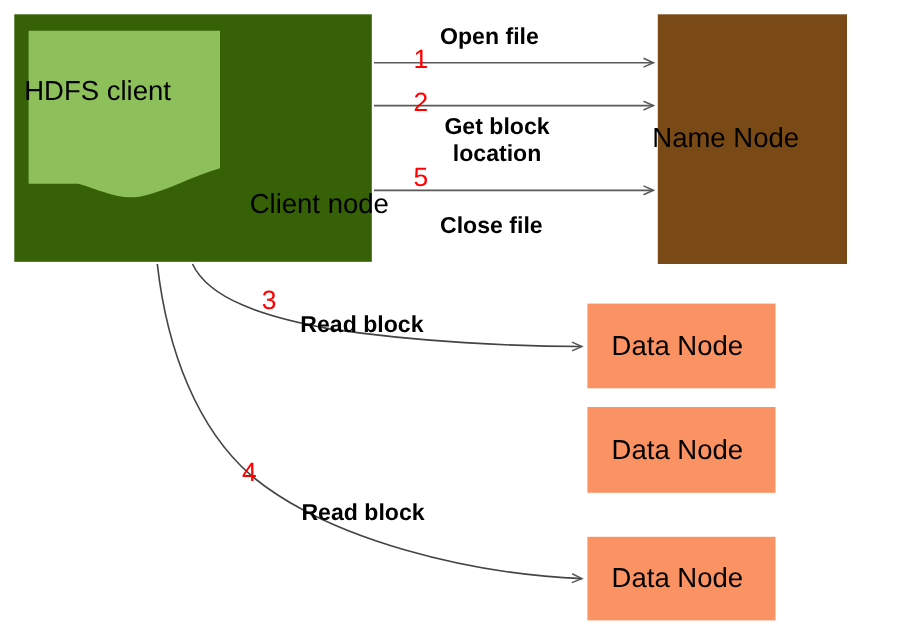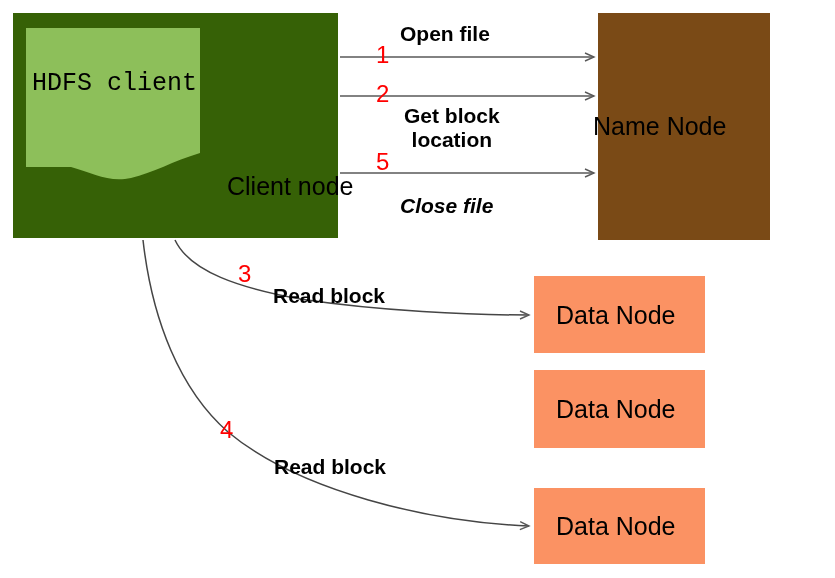--- a/index.html
+++ b/index.html
@@ -37,23 +37,22 @@
   .node-label {
     position: absolute;
     color: #000000;
     font-family: "Liberation Sans", sans-serif;
     font-size: 25px;
     font-weight: 400;
     white-space: nowrap;
     line-height: 1;
   }
   #hdfs-client-label {
-    left: 32px;
+    left: 22px;
     top: 71px;
-    font-family: Liberation Mono, monospace;
   }
   #client-node-label {
     left: 179px;
     top: 174px;
     margin-left: 48px;
   }
   #name-node {
     left: 598px;
     top: 13px;
     width: 172px;
@@ -95,21 +94,21 @@
     position: absolute;
     color: #ff0000;
     font-family: "Liberation Sans", sans-serif;
     font-size: 24px;
     font-weight: 400;
     white-space: nowrap;
     line-height: 1;
   }
   #label-open-file  { left: 400px; top: 22px; }
   #label-get-block  { left: 404px; top: 104px; text-align: center; }
-  #label-close-file { left: 400px; top: 194px; font-style: italic; }
+  #label-close-file { left: 400px; top: 194px; }
   #label-read-block-1 { left: 273px; top: 284px; }
   #label-read-block-2 { left: 274px; top: 455px; }
 
   #step-1 { left: 376px; top: 43px; }
   #step-2 { left: 376px; top: 82px; }
   #step-5 { left: 376px; top: 150px; }
   #step-3 { left: 238px; top: 262px; }
   #step-4 { left: 220px; top: 418px; }
 </style>
 </head>

